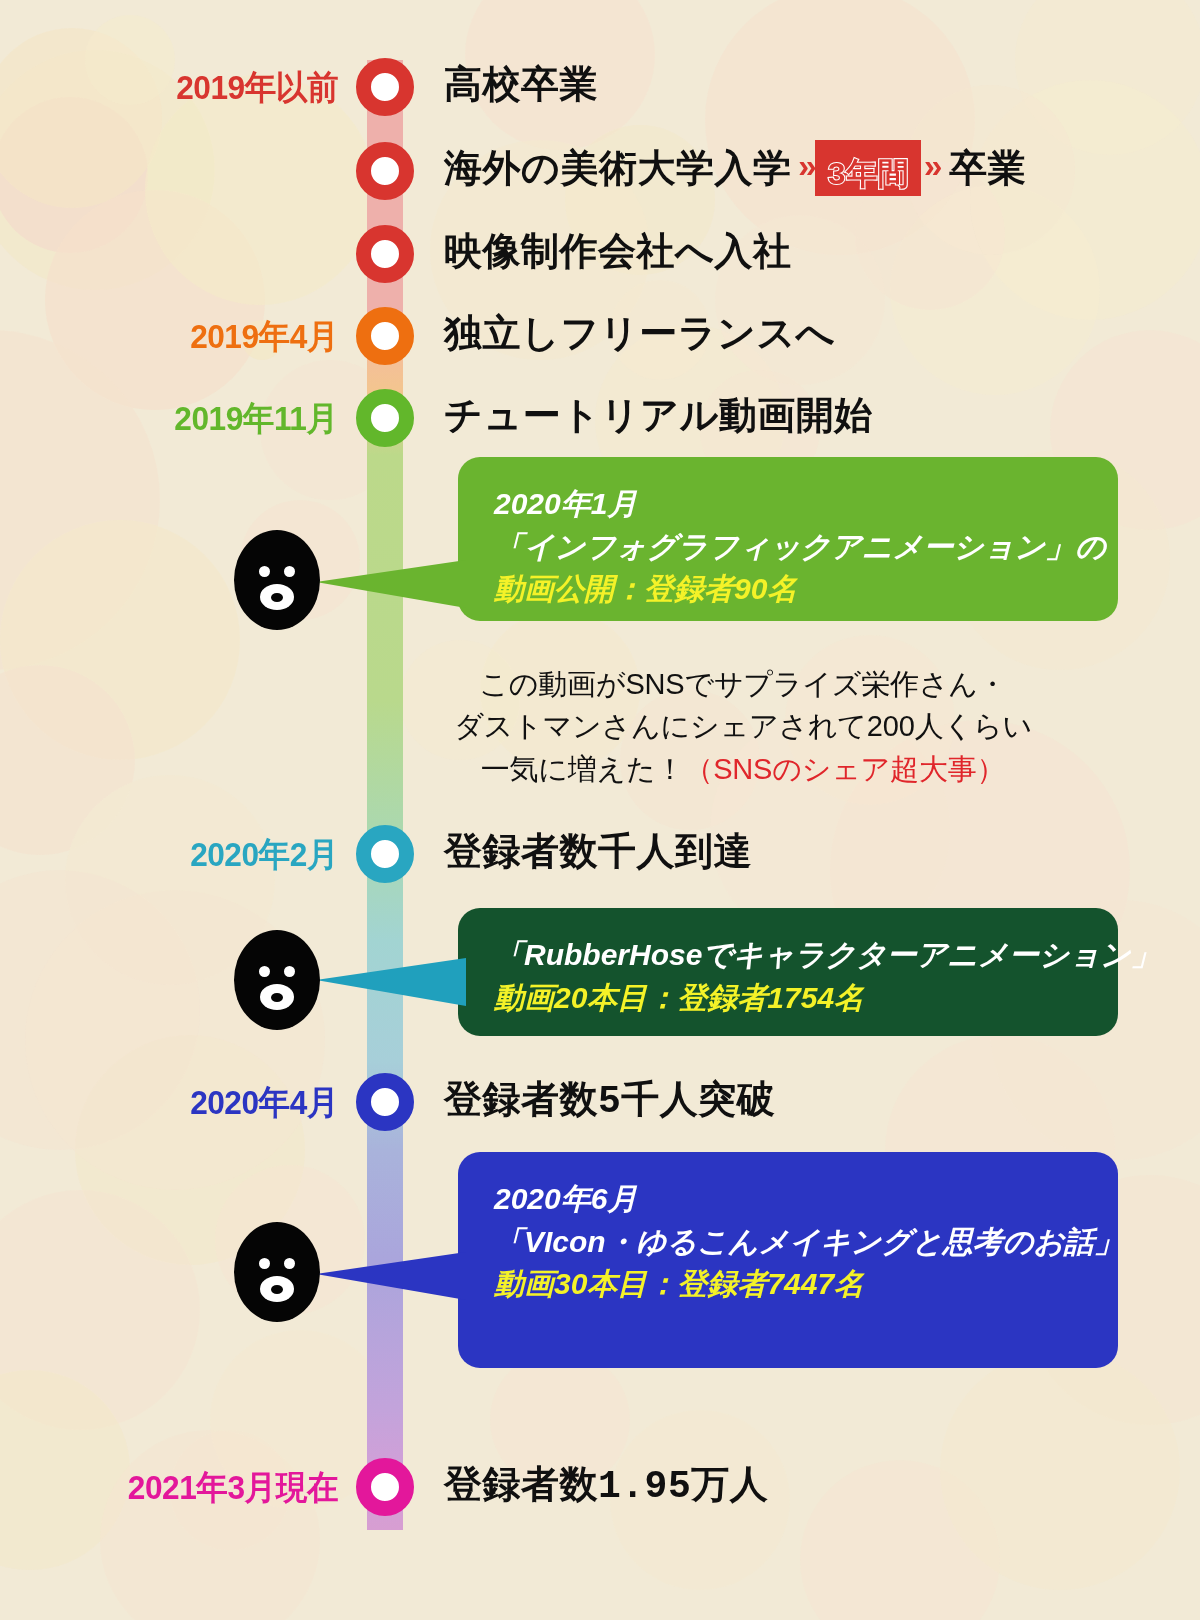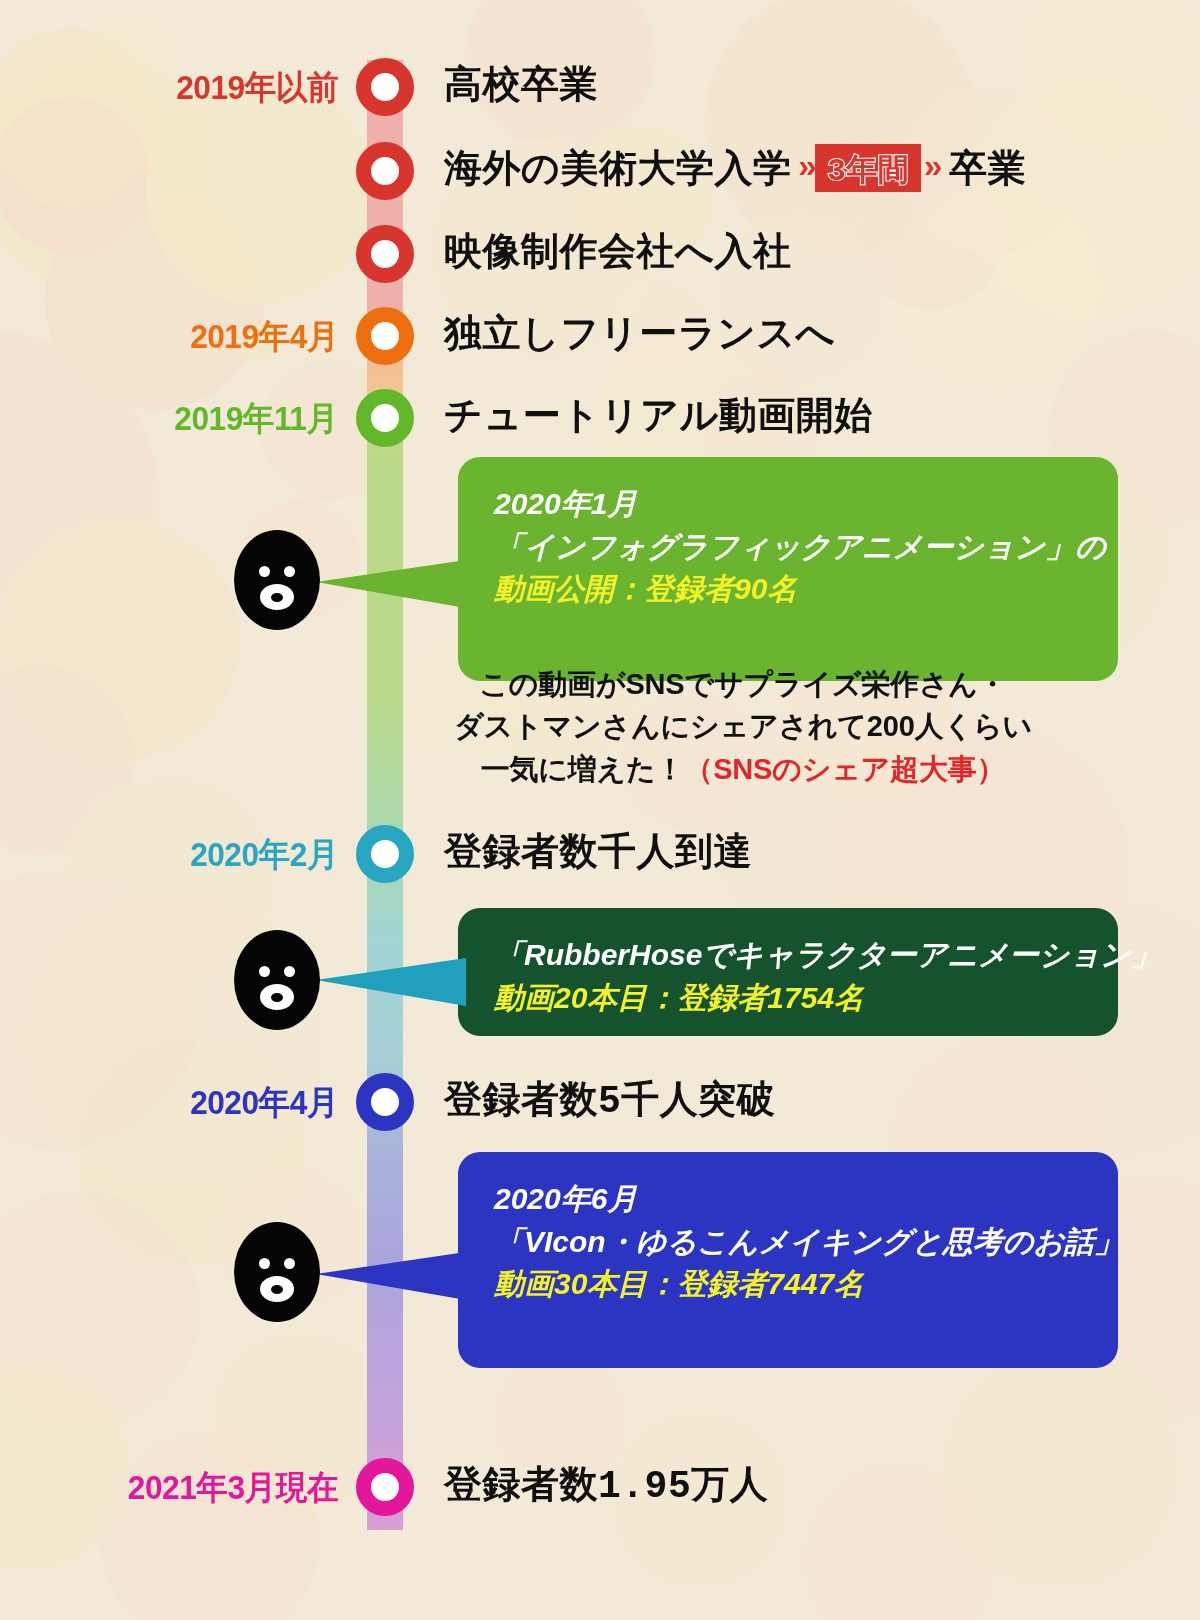--- a/index.html
+++ b/index.html
@@ -122,21 +122,21 @@
     padding-right: 9px;
   }
   .chev.left { margin-right: -2px; }
   .chev.right { margin-left: 2px; }
   .badge-body {
     position: relative;
     background: #d8352f;
     color: #ffffff;
     font-size: 31px;
     font-weight: bold;
-    padding: 12px 12px 5px 12px;
+    padding: 20px 12px 5px 12px;
     line-height: 1;
     -webkit-text-stroke: 2.2px #ffffff;
     paint-order: stroke fill;
     text-shadow: 0 0 0 #fff;
   }
   .badge-body span {
     position: relative;
     color: #d8352f;
     -webkit-text-stroke: 2.2px #ffffff;
     paint-order: stroke fill;
@@ -208,21 +208,21 @@
 
   
   #note {
     position: absolute;
     z-index: 4;
     left: 440px;
     top: 663px;
     width: 606px;
     text-align: center;
     font-size: 29px;
-    font-weight: bold;
+    font-weight: normal;
     line-height: 1.46;
     color: #111111;
     letter-spacing: -0.2px;
   }
   #note .red { color: #e0262b; }
 </style>
 </head>
 <body>
 
 <div id="stage">
@@ -323,21 +323,21 @@
   </div>
 
   <div class="face" style="left:234px; top:530px;">
     <span class="eye l"></span>
     <span class="eye r"></span>
     <span class="mouth"></span>
   </div>
   <svg class="tail" style="left:316px; top:552px; width:150px; height:60px;" viewBox="0 0 150 60">
     <polygon points="0,30 150,8 150,56" fill="#6ab42f"></polygon>
   </svg>
-  <div class="callout" style="left:458px; top:457px; width:660px; height:224px; background:#6ab42f;">
+  <div class="callout" style="left:458px; top:457px; width:660px; height:164px; background:#6ab42f;">
     <p>2020年1月</p>
     <p>「インフォグラフィックアニメーション」の</p>
     <p class="hl">動画公開：登録者90名</p>
   </div>
 
   <div id="note">
     <div>この動画がSNSでサプライズ栄作さん・</div>
     <div>ダストマンさんにシェアされて200人くらい</div>
     <div><span>一気に増えた！</span><span class="red">（SNSのシェア超大事）</span></div>
   </div>

